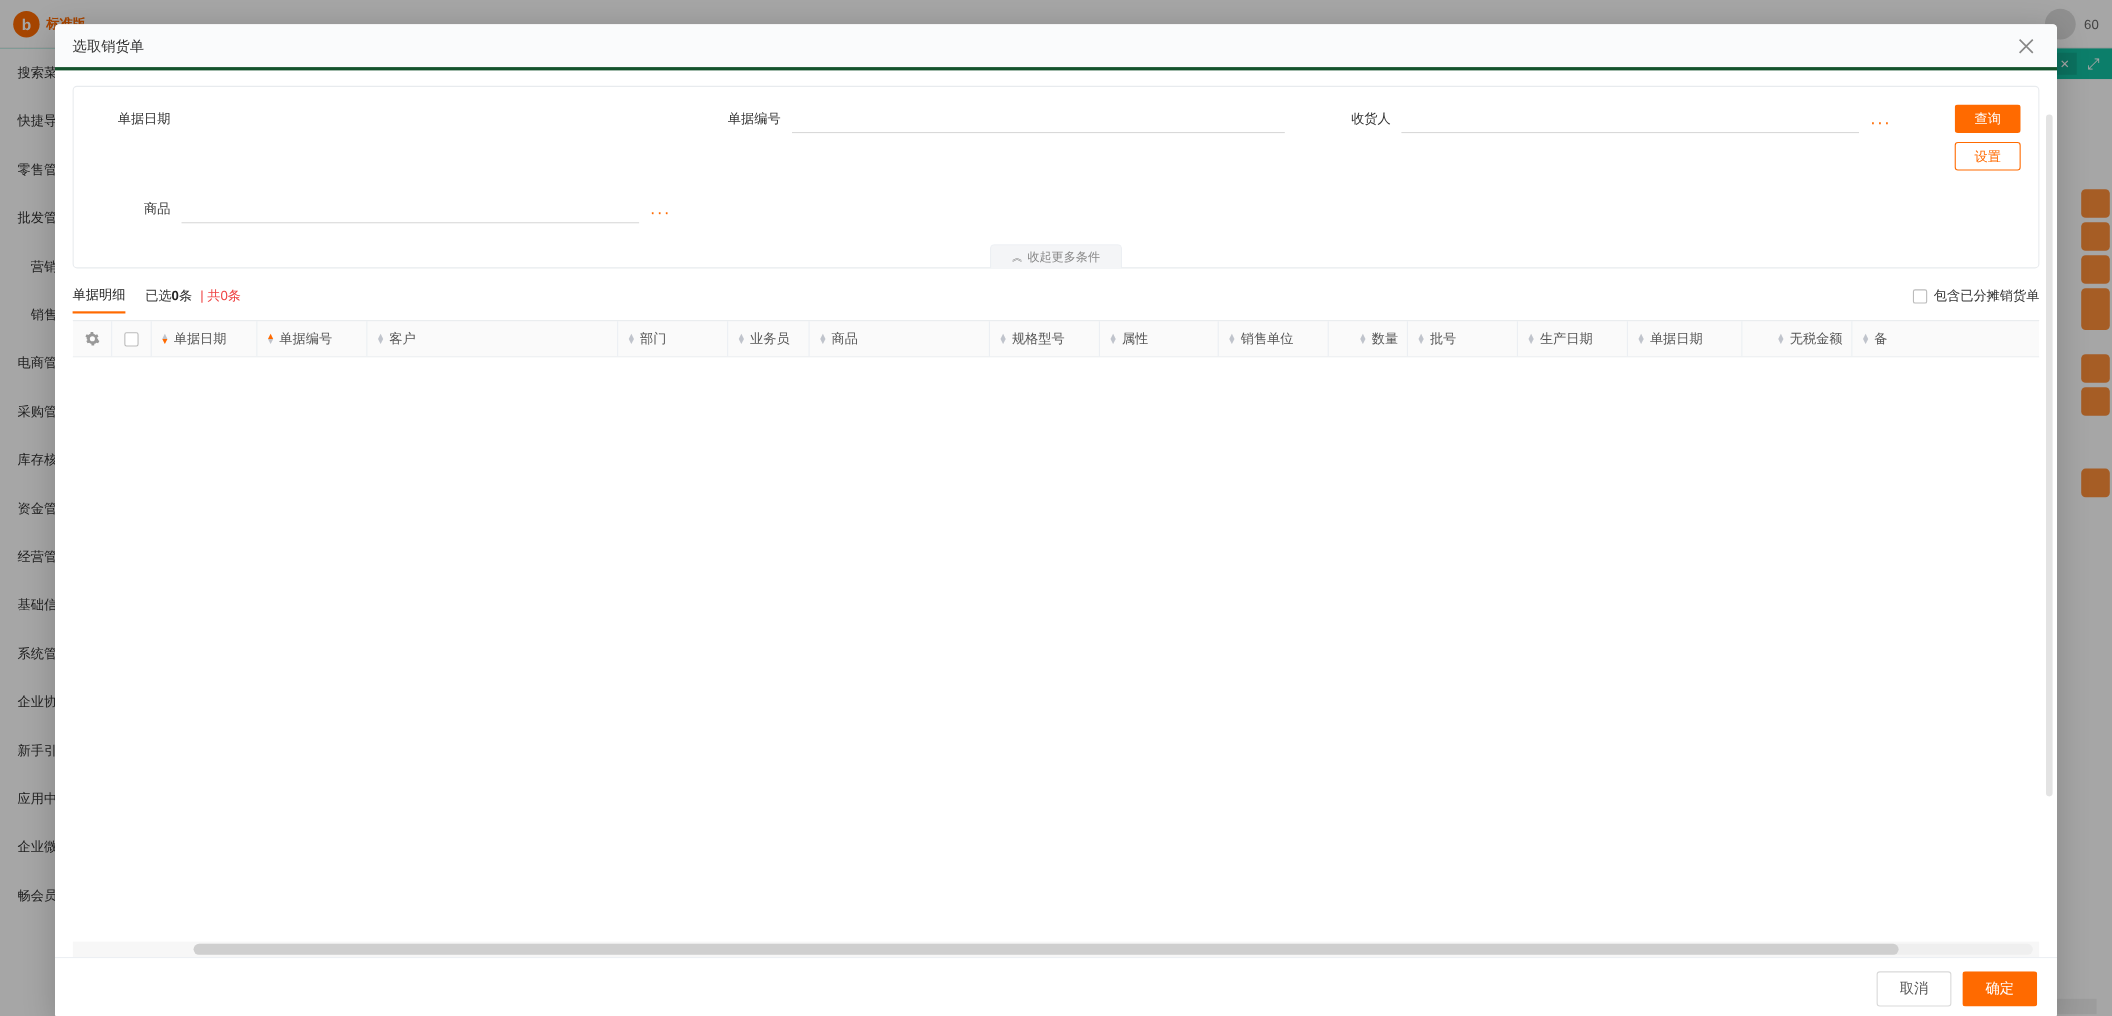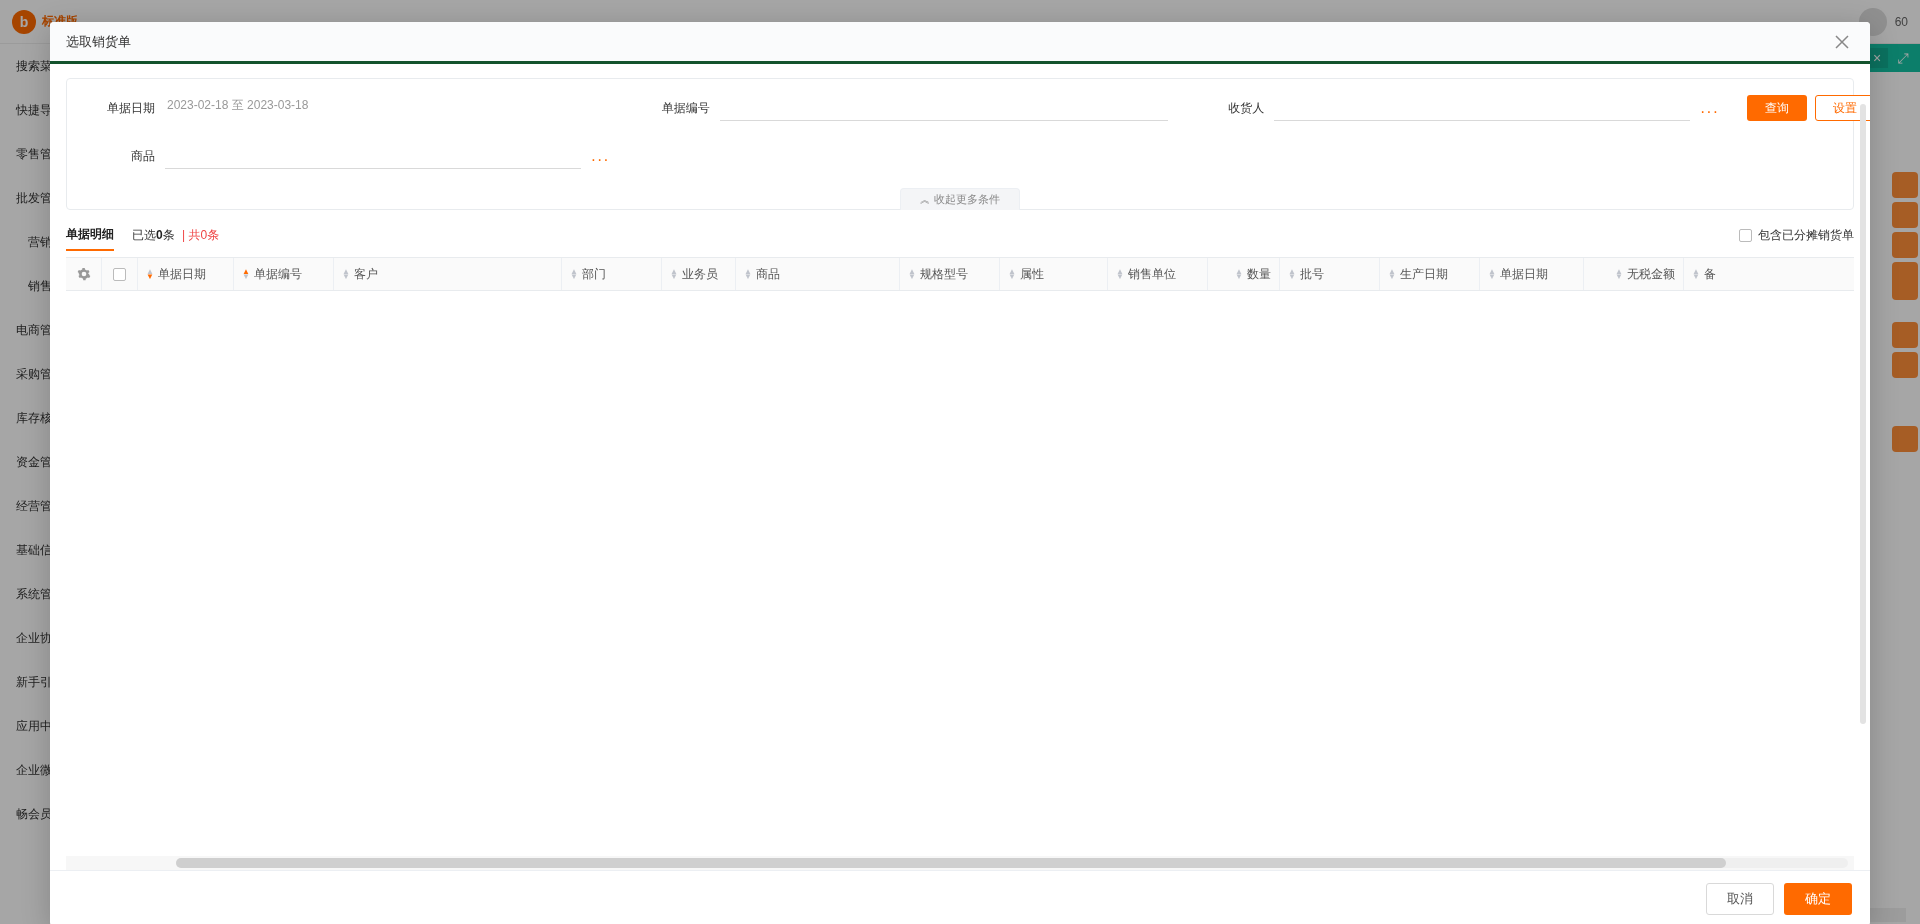--- a/index.html
+++ b/index.html
@@ -109,41 +109,41 @@
 .filter-control { flex:1; position:relative; }
 
 .date-presets { display:flex; gap:10px; align-items:center; font-size:12px; }
 .date-presets .preset { color:#666; cursor:pointer; line-height:20px; }
 .date-presets .preset.active { background:#ff6a00; color:#fff; padding:1px 7px; border-radius:10px; }
 .date-range { color:#999; font-size:12px; margin-top:2px; padding-left:2px; }
 
 .line-input { border:none; border-bottom:1px solid #d9d9d9; height:26px; width:100%; outline:none; font-size:12px; background:transparent; }
 .more-dots { color:#ff6a00; font-size:16px; letter-spacing:1px; cursor:pointer; padding:0 4px; }
 
-.btn-col { display:flex; flex-direction:row; gap:8px; align-items:flex-end; }
+.btn-col { display:flex; flex-direction:column; gap:8px; align-items:flex-end; }
 .btn { height:26px; min-width:60px; padding:0 14px; border-radius:3px; font-size:12px; display:inline-flex; align-items:center; justify-content:center; cursor:pointer; border:1px solid transparent; }
 .btn.primary { background:#ff6a00; color:#fff; }
 .btn.outline { background:#fff; color:#ff6a00; border-color:#ff6a00; }
 .btn.gray { background:#fff; color:#555; border-color:#d9d9d9; }
 .btn.big { height:32px; padding:0 20px; font-size:13px;text-align:center; }
 
 .collapse-bar {
   margin: 18px auto 0;
   width: 120px; height: 22px;
   background:#f4f5f7; border:1px solid #eceff3; border-bottom:none;
   border-radius: 4px 4px 0 0;
   display:flex; align-items:center; justify-content:center;
   gap:4px; color:#888; cursor:pointer; font-size:11px;
   position:relative; top:1px;
 }
 .collapse-bar .chev { font-size:10px; }
 
 
 .tab-row { display:flex; align-items:center; margin-top:10px; }
-.tab-active { font-weight:700; color:#222; border-bottom:2px solid #ff6a00; padding:6px 0; }
+.tab-active { font-weight:400; color:#222; border-bottom:2px solid #ff6a00; padding:6px 0; }
 .tab-sel { margin-left:18px; color:#333; }
 .tab-sel b { color:#222; }
 .tab-total { color:#ef4444; margin-left:4px; }
 .tab-right { margin-left:auto; display:flex; align-items:center; gap:6px; }
 .chk { width:13px; height:13px; border:1px solid #bbb; border-radius:2px; background:#fff; display:inline-block; }
 
 
 .table-wrap { margin-top:6px; flex:1; display:flex; flex-direction:column; overflow:hidden; }
 .thead { display:flex; background:#fafafa; border-top:1px solid #e8ebee; border-bottom:1px solid #e8ebee; height:34px; }
 .th { display:flex; align-items:center; padding:0 8px; border-right:1px solid #eceff3; color:#555; white-space:nowrap; position:relative; flex-shrink:0; }
@@ -236,21 +236,20 @@
     </div>
 
     <div class="modal-body">
 
       <div class="filter-panel">
         <div class="filter-grid">
 
           <div class="filter-item">
             <div class="filter-label">单据日期</div>
             <div class="filter-control">
-              <div class="date-range">2023-02-18 至 2023-03-18</div>
             </div>
           </div>
 
           <div class="filter-item">
             <div class="filter-label">单据编号</div>
             <div class="filter-control">
               <input class="line-input" type="text" style="">
             </div>
           </div>
 

